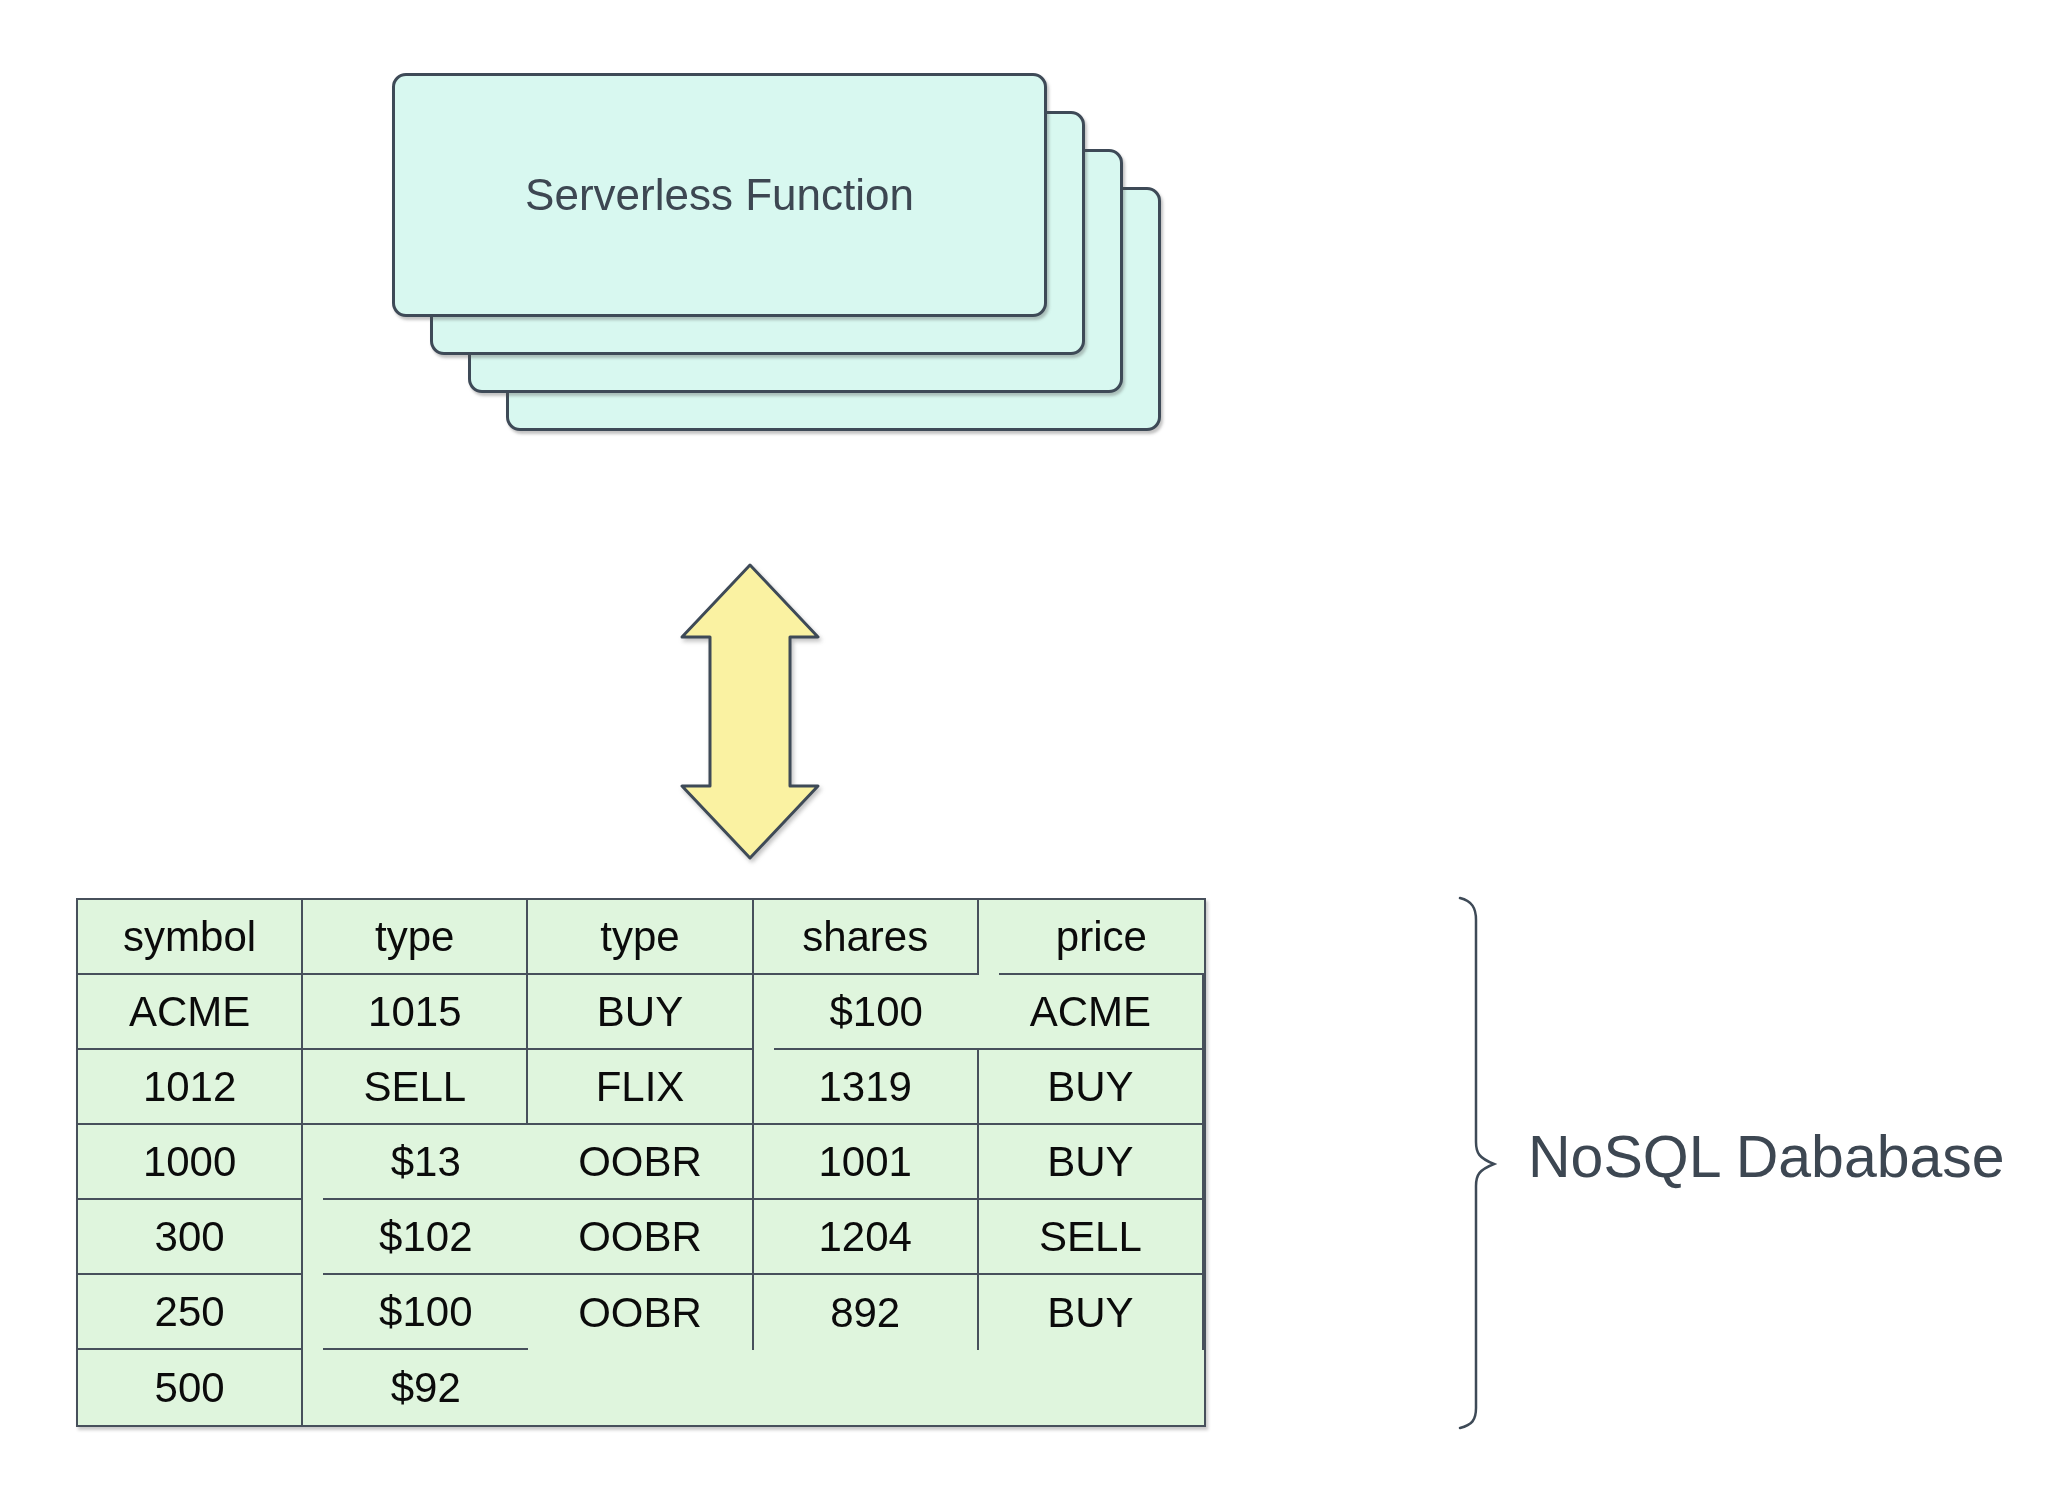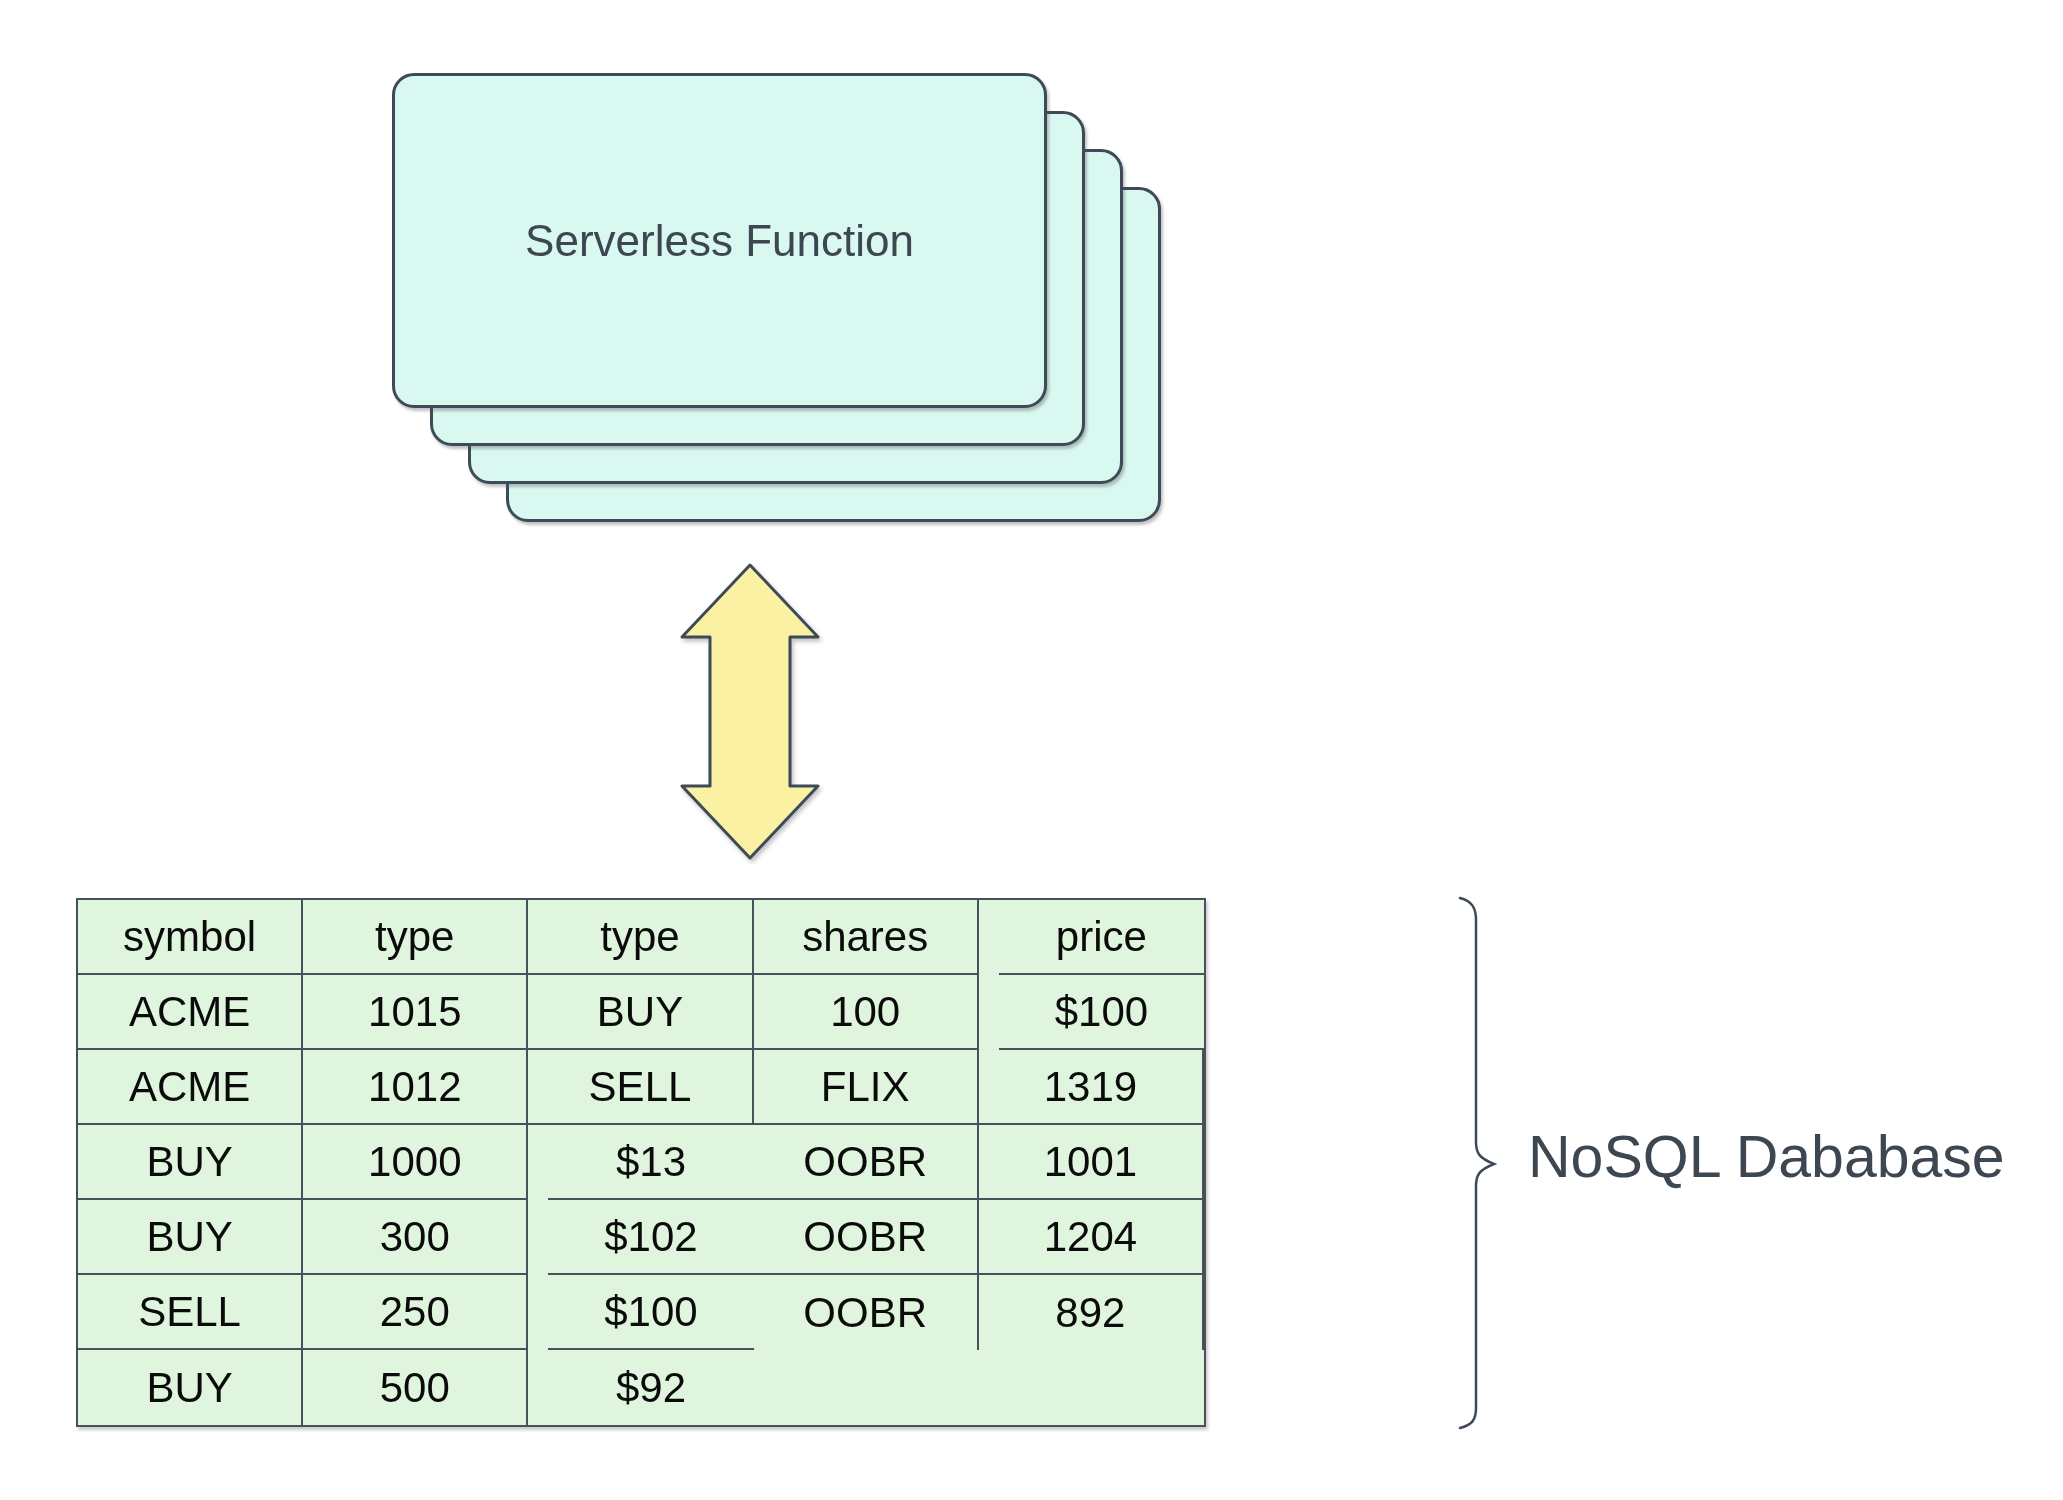--- a/index.html
+++ b/index.html
@@ -21,24 +21,24 @@
     width: 2063px;
     height: 1500px;
     background: var(--bg);
     overflow: hidden;
   }
 
   
   .card {
     position: absolute;
     width: 655px;
-    height: 335px;
+    height: 244px;
     background: var(--card-fill);
     border: 3px solid var(--stroke);
-    border-radius: 22px;
+    border-radius: 14px;
     box-shadow: 2px 3px 3px rgba(80,80,80,0.35);
   }
   .card-4 { left: 506px; top: 187px; z-index: 1; }
   .card-3 { left: 468px; top: 149px; z-index: 2; }
   .card-2 { left: 430px; top: 111px; z-index: 3; }
   .card-1 {
     left: 392px; top: 73px; z-index: 4;
     display: flex; align-items: center; justify-content: center;
   }
   .card-label {
@@ -136,21 +136,20 @@
 
   <div class="orders-table" id="orders-table">
       <div class="tcell">symbol</div>
       <div class="tcell">type</div>
       <div class="tcell">type</div>
       <div class="tcell">shares</div>
       <div class="tcell last-col">price</div>
       <div class="tcell">ACME</div>
       <div class="tcell">1015</div>
       <div class="tcell">BUY</div>
-      <div class="tcell">100</div>
       <div class="tcell last-col">$100</div>
       <div class="tcell">ACME</div>
       <div class="tcell">1012</div>
       <div class="tcell">SELL</div>
       <div class="tcell">FLIX</div>
       <div class="tcell">1319</div>
       <div class="tcell">BUY</div>
       <div class="tcell">1000</div>
       <div class="tcell last-col">$13</div>
       <div class="tcell">OOBR</div>

